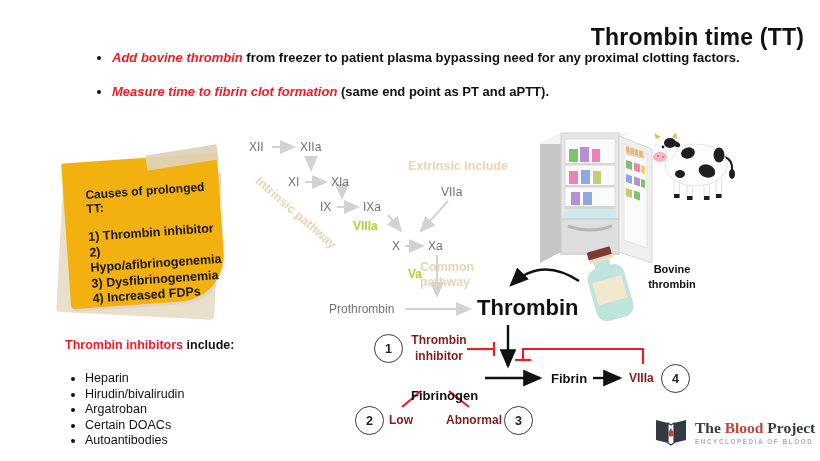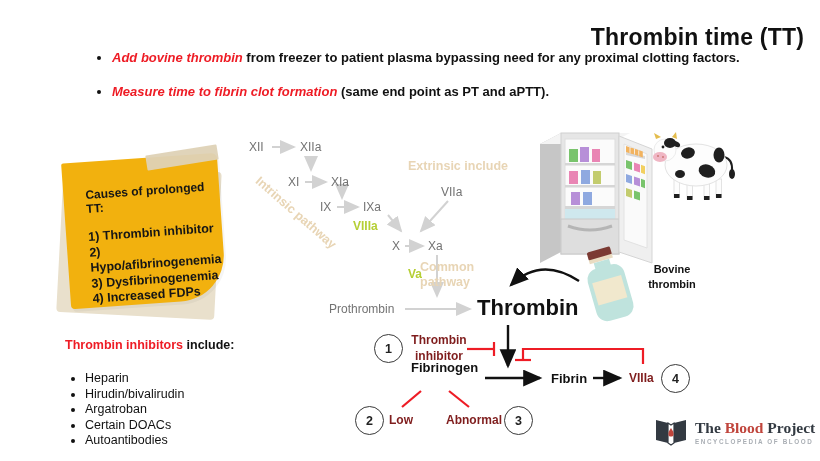--- a/index.html
+++ b/index.html
@@ -209,21 +209,21 @@
     <rect x="9" y="20" width="38" height="54" rx="11" fill="#bfe3dd"></rect>
     <rect x="13" y="33" width="30" height="23" fill="#f1e8cd"></rect>
   </g>
 </svg>
 <div class="abs" id="bovine-label">Bovine thrombin</div>
 
 <div class="abs circ" style="left:374px;top:334px;">
     <span>1</span>
   </div>
 <div class="abs redlab" id="ti-label">Thrombin inhibitor</div>
-<div class="abs blklab" style="left:411px;top:360px;text-align:right;">Fibrinogen</div>
+<div class="abs blklab" style="left:411px;top:388px;text-align:right;">Fibrinogen</div>
 <div class="abs blklab" style="left:551px;top:371px;">Fibrin</div>
 <div class="abs redlab" style="left:629px;top:371px;">VIIIa</div>
 <div class="abs circ" style="left:661px;top:364px;">
     <span>4</span>
   </div>
 <div class="abs circ" style="left:355px;top:406px;">
     <span>2</span>
   </div>
 <div class="abs redlab" style="left:389px;top:413px;">Low</div>
 <div class="abs redlab" style="left:446px;top:413px;">Abnormal</div>

